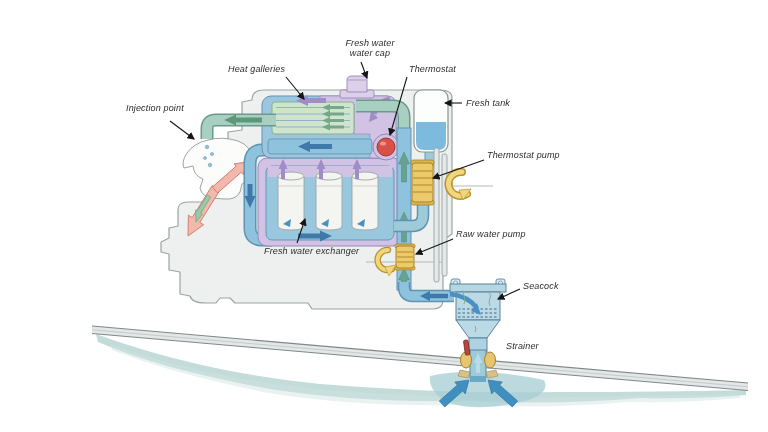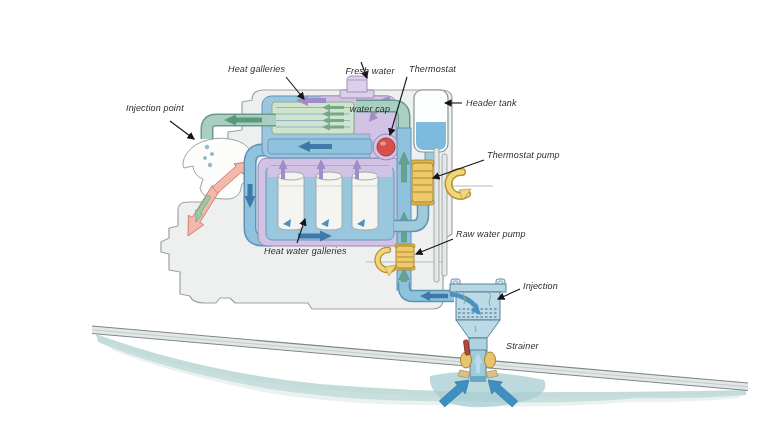--- a/index.html
+++ b/index.html
@@ -7,21 +7,21 @@
     width:768px;height:432px;position:relative;overflow:hidden;
     background:#ffffff;font-family:"Liberation Sans",sans-serif;
   }
   #stage{position:absolute;inset:0;}
   #scene{position:absolute;left:0;top:0;}
   .lbl{
     position:absolute;font-style:italic;font-size:9px;line-height:10px;
     color:#2b2b2b;letter-spacing:.15px;white-space:nowrap;
   }
   .lbl.center{text-align:center;white-space:normal;}
-  .lbl span{display:block;margin-top:28px;}
+  .lbl span{display:block;}
 </style>
 </head>
 <body>
 
 <div id="stage">
 <svg id="scene" width="768" height="432" viewBox="0 0 768 432">
   <defs>
     <marker id="ah" viewBox="0 0 10 10" refX="8.5" refY="5" markerWidth="7" markerHeight="7" orient="auto-start-reverse">
       <path d="M0,0 L10,5 L0,10 Z" fill="#151515"></path>
     </marker>
@@ -270,19 +270,19 @@
   </g>
 </svg>
 
 <div class="lbl" style="left:126px;top:103px">Injection point</div>
 <div class="lbl" style="left:228px;top:64px">Heat galleries</div>
 <div class="lbl center" style="left:341px;top:38px;width:58px">
   <span>Fresh water</span>
   <span>water cap</span>
 </div>
 <div class="lbl" style="left:409px;top:64px">Thermostat</div>
-<div class="lbl" style="left:466px;top:98px">Header tank</div>
+<div class="lbl" style="left:466px;top:98px">Fresh tank</div>
 <div class="lbl" style="left:487px;top:150px">Thermostat pump</div>
 <div class="lbl" style="left:456px;top:229px">Raw water pump</div>
-<div class="lbl" style="left:264px;top:246px">Heat water galleries</div>
-<div class="lbl" style="left:523px;top:281px">Injection</div>
+<div class="lbl" style="left:264px;top:246px">Fresh water exchanger</div>
+<div class="lbl" style="left:523px;top:281px">Seacock</div>
 <div class="lbl" style="left:506px;top:341px">Strainer</div>
 </div>
 
 </body></html>

